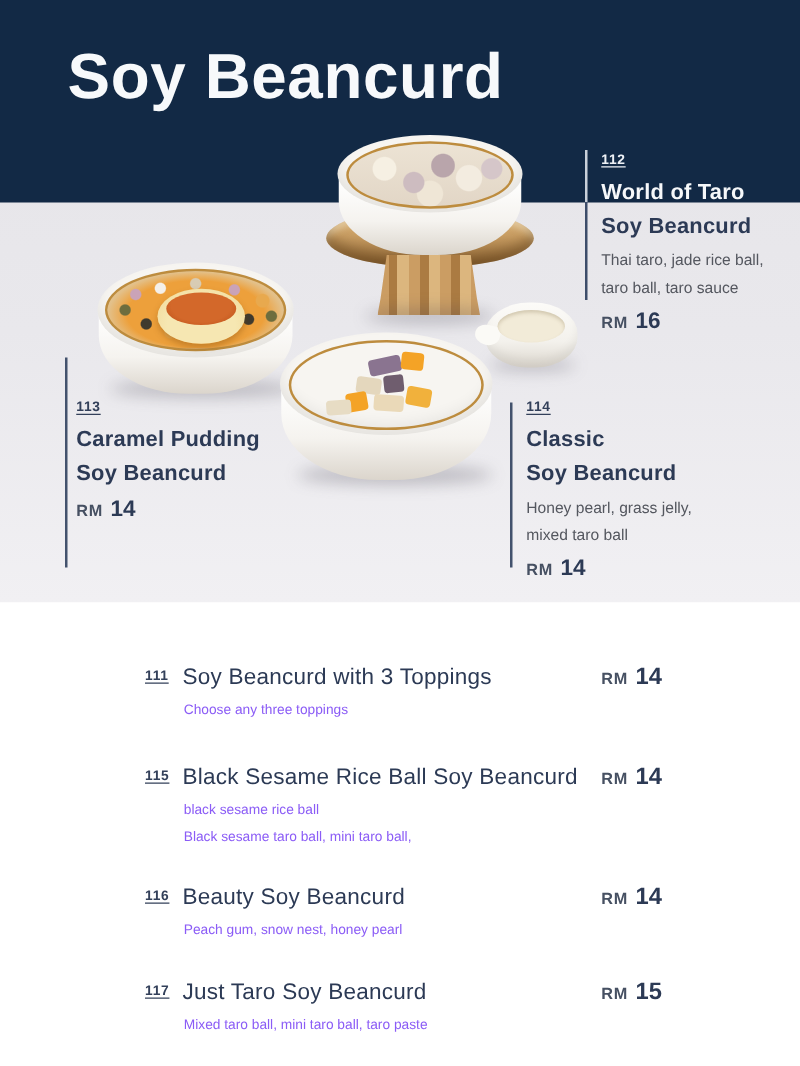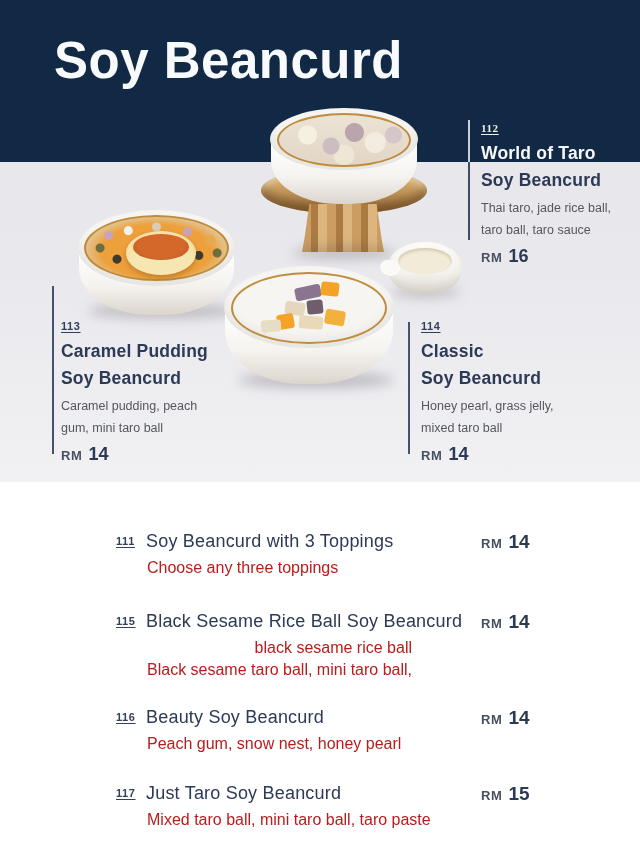--- a/index.html
+++ b/index.html
@@ -102,37 +102,37 @@
   #vline-112{left:468px;top:120px;height:120px;
     background:linear-gradient(180deg,#c9d0da 0 35%,#3d4d6a 35% 100%);}
   #vline-113{left:52px;top:286px;height:168px;background:#43526d;}
   #vline-114{left:408px;top:322px;height:132px;background:#43526d;}
   .f-card{position:absolute;width:170px;}
   #card-112{left:481px;top:118px;}
   #card-113{left:61px;top:316px;}
   #card-114{left:421px;top:316px;}
   .f-num{display:inline-block;font-size:11px;letter-spacing:.6px;font-weight:bold;
     color:#33405a;text-decoration:underline;text-underline-offset:2px;margin-bottom:6px;}
-  #card-112 .f-num{color:#eef1f6;font-family:Liberation Serif, serif;}
+  #card-112 .f-num{color:#eef1f6;}
   .f-title{font-size:17.5px;font-weight:bold;letter-spacing:.2px;color:#2c3a55;line-height:27px;}
   #card-112 .t1{color:#f6f8fa;}
   .f-desc{font-size:12.5px;color:#54575f;line-height:21.5px;margin-top:4px;}
   .price{margin-top:5px;display:flex;align-items:baseline;gap:6px;}
   .price .cur{font-size:13px;letter-spacing:.6px;color:#465062;font-weight:bold;}
   .price .amt{font-size:18px;font-weight:bold;color:#2c3a55;}
 
   
   .menu-list{position:absolute;left:0;top:482px;width:640px;height:371px;background:#ffffff;}
   .row{position:absolute;left:0;width:640px;}
   #row-111{top:47px;}  #row-115{top:127px;}  #row-116{top:223px;}  #row-117{top:299px;}
   .row .num{position:absolute;left:116px;top:6px;font-size:11px;font-weight:bold;letter-spacing:.6px;
     color:#33405a;text-decoration:underline;text-underline-offset:2px;}
   .row .title{position:absolute;left:146px;top:0;font-size:18px;font-weight:normal;
     letter-spacing:.2px;color:#2c3a55;line-height:24px;white-space:nowrap;}
-  .row .desc{position:absolute;left:147px;top:28px;font-size:16px;color:#b91c1c;line-height:22px;text-align:right;}
+  .row .desc{position:absolute;left:147px;top:28px;font-size:11px;color:#8b5cf6;line-height:22px;}
   .row .price{position:absolute;left:481px;top:2px;margin-top:0;}
   .row .price .amt{font-size:19px;}
 </style>
 </head>
 <body>
 
 <div class="page">
 
   <div class="hero">
     <div class="navy-band"></div>
@@ -195,24 +195,20 @@
       <div class="price">
         <span class="cur">RM</span>
         <span class="amt">16</span>
       </div>
     </div>
 
     <div class="f-card" id="card-113">
       <span class="f-num">113</span>
       <div class="f-title">Caramel Pudding</div>
       <div class="f-title">Soy Beancurd</div>
-      <div class="f-desc">
-        <div>Caramel pudding, peach</div>
-        <div>gum, mini taro ball</div>
-      </div>
       <div class="price">
         <span class="cur">RM</span>
         <span class="amt">14</span>
       </div>
     </div>
 
     <div class="f-card" id="card-114">
       <span class="f-num">114</span>
       <div class="f-title">Classic</div>
       <div class="f-title">Soy Beancurd</div>

